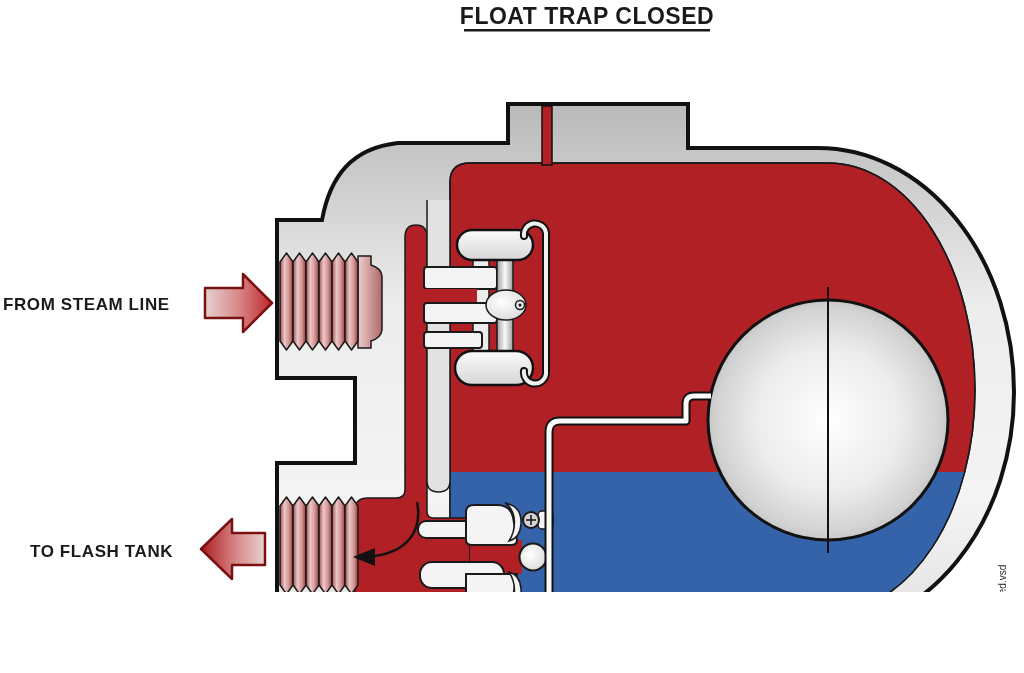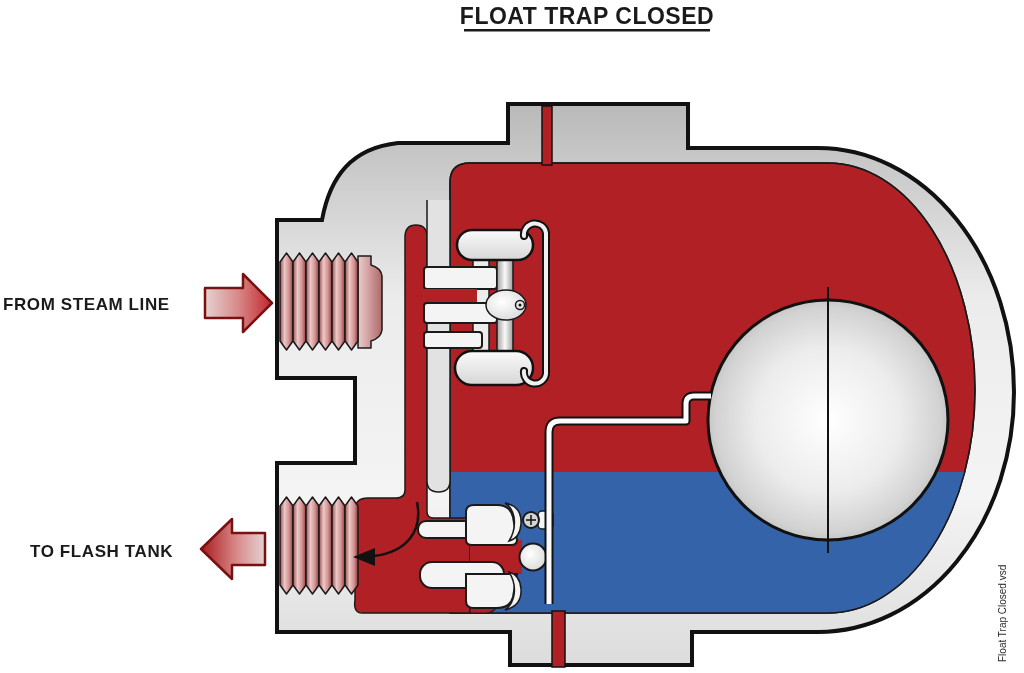--- a/index.html
+++ b/index.html
@@ -1,16 +1,16 @@
 <!DOCTYPE html>
 <html><head>
 <meta charset="utf-8">
 <style>
   html,body{margin:0;padding:0;background:#ffffff;}
-  .stage{position:relative;width:1024px;height:673px;background:#ffffff;overflow:hidden;
+  .stage{position:relative;width:1024px;height:592px;background:#ffffff;overflow:hidden;
          font-family:"Liberation Sans", sans-serif;border-radius:25px;}
   svg{display:block}
   .title-text{font-family:"Liberation Sans",sans-serif;font-weight:bold;font-size:23px;
               letter-spacing:.5px;fill:#1a1a1a;}
   .side-label{font-family:"Liberation Sans",sans-serif;font-weight:bold;font-size:17px;
               letter-spacing:.6px;fill:#1a1a1a;}
   .watermark{font-family:"Liberation Sans",sans-serif;font-size:10px;fill:#2b2b2b;}
 </style>
 </head>
 <body>

